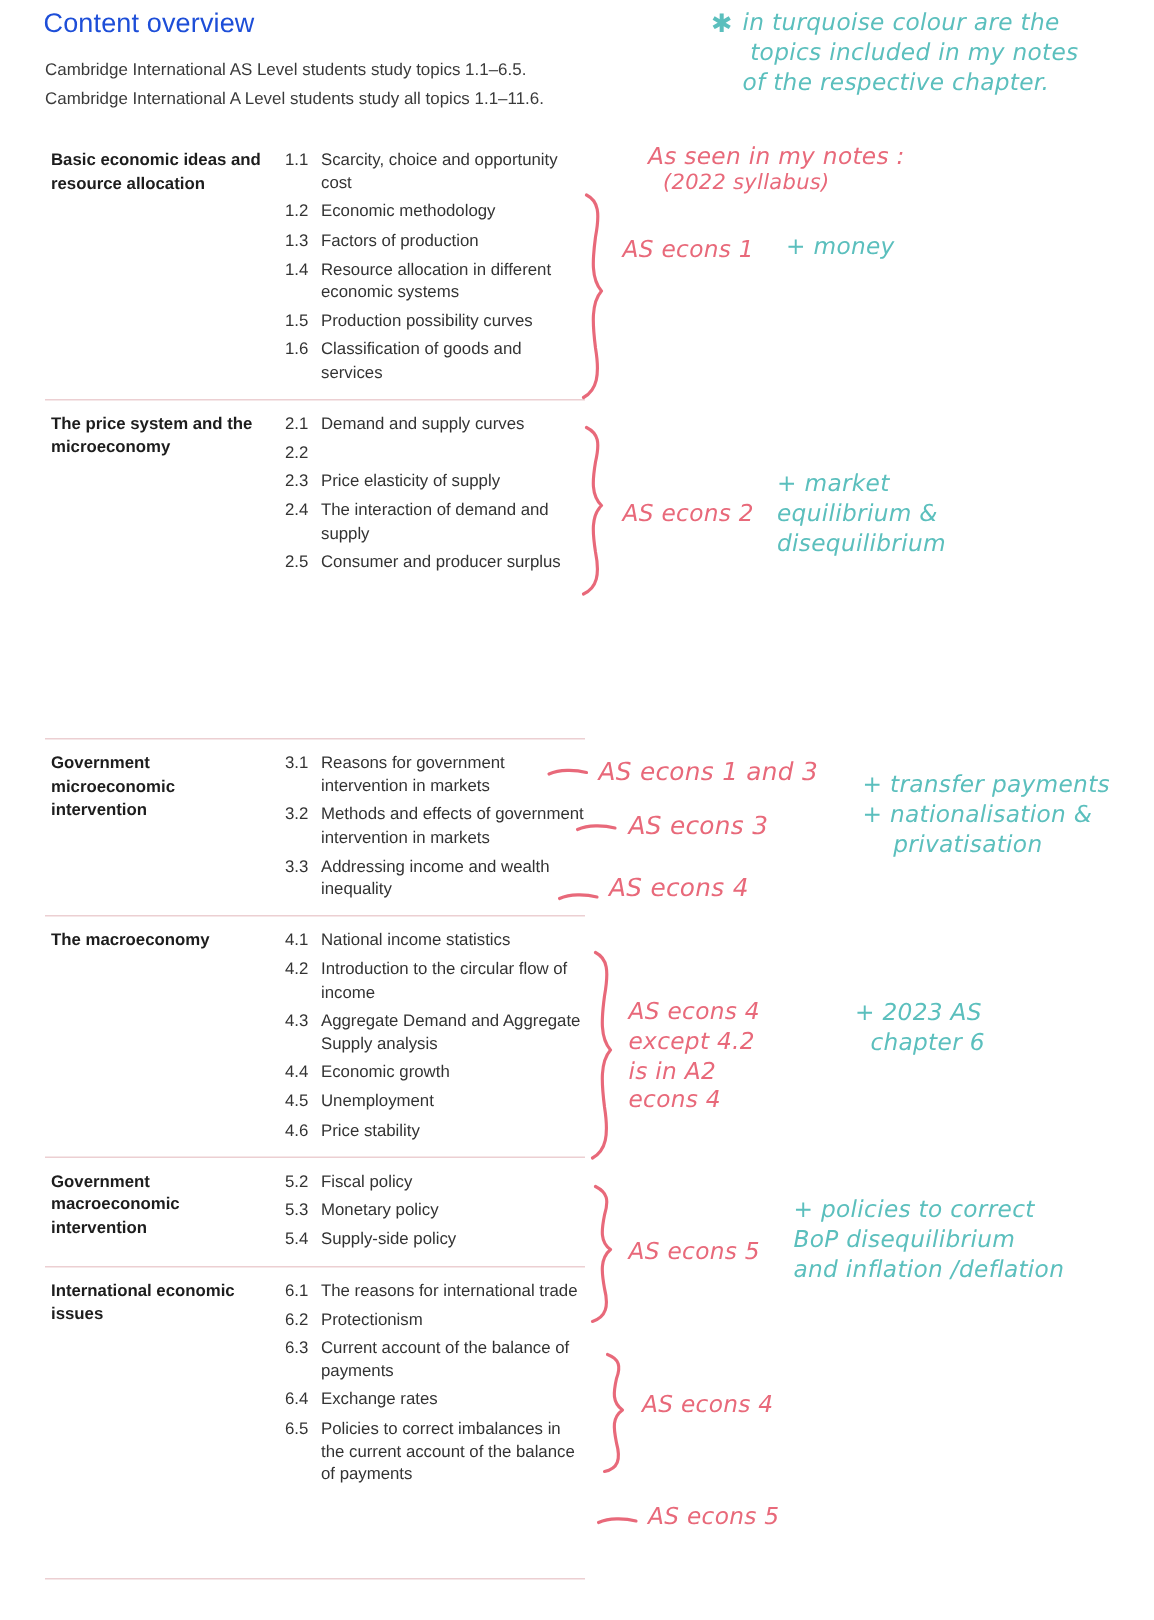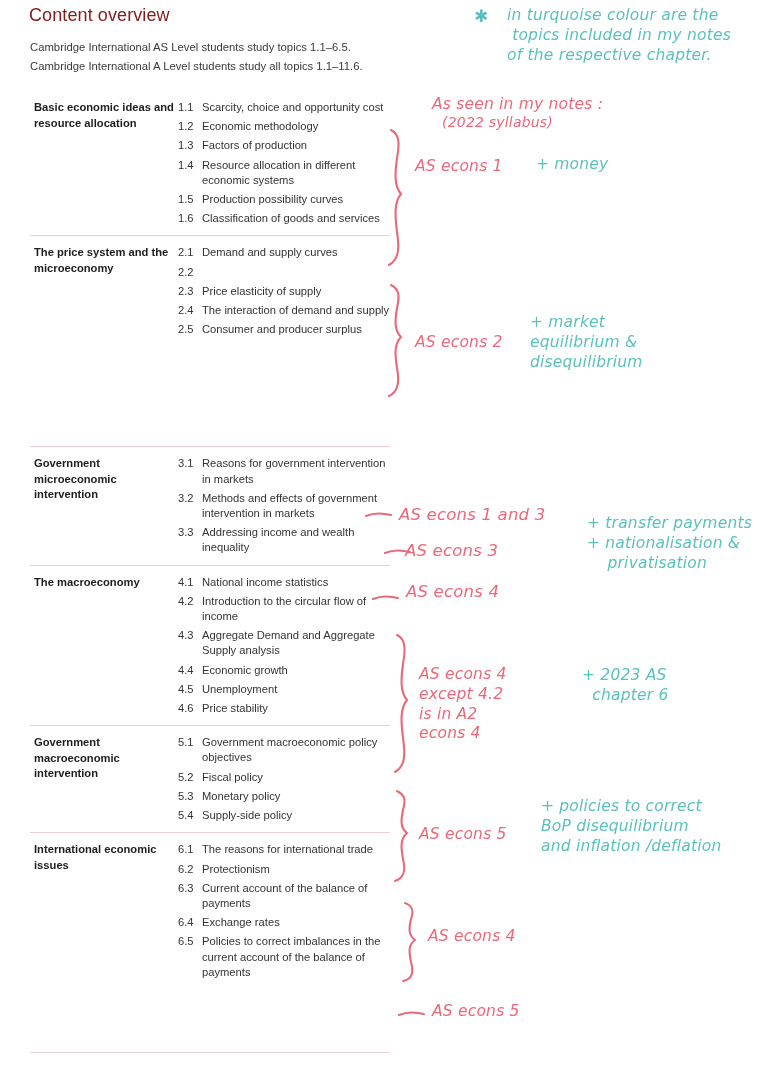--- a/index.html
+++ b/index.html
@@ -17,21 +17,21 @@
     -webkit-font-smoothing: antialiased;
   }
 
   
   .page-title {
     position: absolute;
     left: 29px;
     top: 5px;
     font-size: 18px;
     font-weight: 400;
-    color: #7f1d1d;
+    color: #1d4ed8;
     letter-spacing: 0.1px;
   }
   .intro {
     position: absolute;
     left: 30px;
     top: 38px;
     width: 400px;
     font-size: 11.3px;
     line-height: 19px;
     color: #3a3a3a;
@@ -57,20 +57,21 @@
     font-size: 11.6px;
     font-weight: bold;
     color: #1d1d1d;
   }
 
   .row {
     display: flex;
     border-bottom: 1px solid #eccfd2;
     padding: 9px 0 9px 0;
     box-sizing: border-box;
+    gap: 12px;
   }
   .row.no-rule { border-bottom: none; }
   .row-title {
     width: 148px;
     flex: 0 0 148px;
     font-size: 11.2px;
     font-weight: bold;
     line-height: 15.5px;
     color: #1d1d1d;
     padding-left: 4px;
@@ -108,21 +109,21 @@
   
   .ann {
     position: absolute;
     font-family: "DejaVu Sans", sans-serif;
     font-style: italic;
     white-space: pre;
     line-height: 1.28;
     letter-spacing: 0.2px;
   }
   .ann.red   { color: #e8697a; }
-  .ann.teal  { color: #5bbfbd; margin-left: 12px; }
+  .ann.teal  { color: #5bbfbd; }
   .ann-sm { font-size: 14px; }
   .ann-md { font-size: 15.5px; }
   .ann-lg { font-size: 16.5px; }
 
   svg.brace, svg.dash { position: absolute; overflow: visible; }
   svg.brace path, svg.dash path {
     fill: none;
     stroke: #e8697a;
     stroke-width: 2.1;
     stroke-linecap: round;
@@ -249,24 +250,20 @@
           <span class="num">4.6</span>
           <span class="txt">Price stability</span>
         </div>
     </div>
   </div>
 
   <div class="row">
     <div class="row-title">Government macroeconomic intervention</div>
     <div class="row-topics">
       <div class="topic">
-          <span class="num">5.1</span>
-          <span class="txt">Government macroeconomic policy objectives</span>
-        </div>
-      <div class="topic">
           <span class="num">5.2</span>
           <span class="txt">Fiscal policy</span>
         </div>
       <div class="topic">
           <span class="num">5.3</span>
           <span class="txt">Monetary policy</span>
         </div>
       <div class="topic">
           <span class="num">5.4</span>
           <span class="txt">Supply-side policy</span>
@@ -326,21 +323,21 @@
 disequilibrium</div>
 
 <svg class="dash" style="left:365px; top:512px;" width="28" height="6" viewBox="0 0 28 6">
   <path d="M1 4 C 8 1, 18 1, 26 3"></path>
 </svg>
 <div class="ann red ann-lg" style="left:399px; top:504px;">AS econs 1 and 3</div>
 
 <svg class="dash" style="left:384px; top:549px;" width="28" height="6" viewBox="0 0 28 6">
   <path d="M1 4 C 8 1, 18 1, 26 3"></path>
 </svg>
-<div class="ann red ann-lg" style="left:405px; top:540px;">AS econs 3</div>
+<div class="ann red ann-lg" style="left:419px; top:540px;">AS econs 3</div>
 
 <svg class="dash" style="left:372px; top:595px;" width="28" height="6" viewBox="0 0 28 6">
   <path d="M1 4 C 8 1, 18 1, 26 3"></path>
 </svg>
 <div class="ann red ann-lg" style="left:406px; top:581px;">AS econs 4</div>
 
 <div class="ann teal ann-md" style="left:575px; top:514px;">+ transfer payments
 + nationalisation &amp;
     privatisation</div>
 

